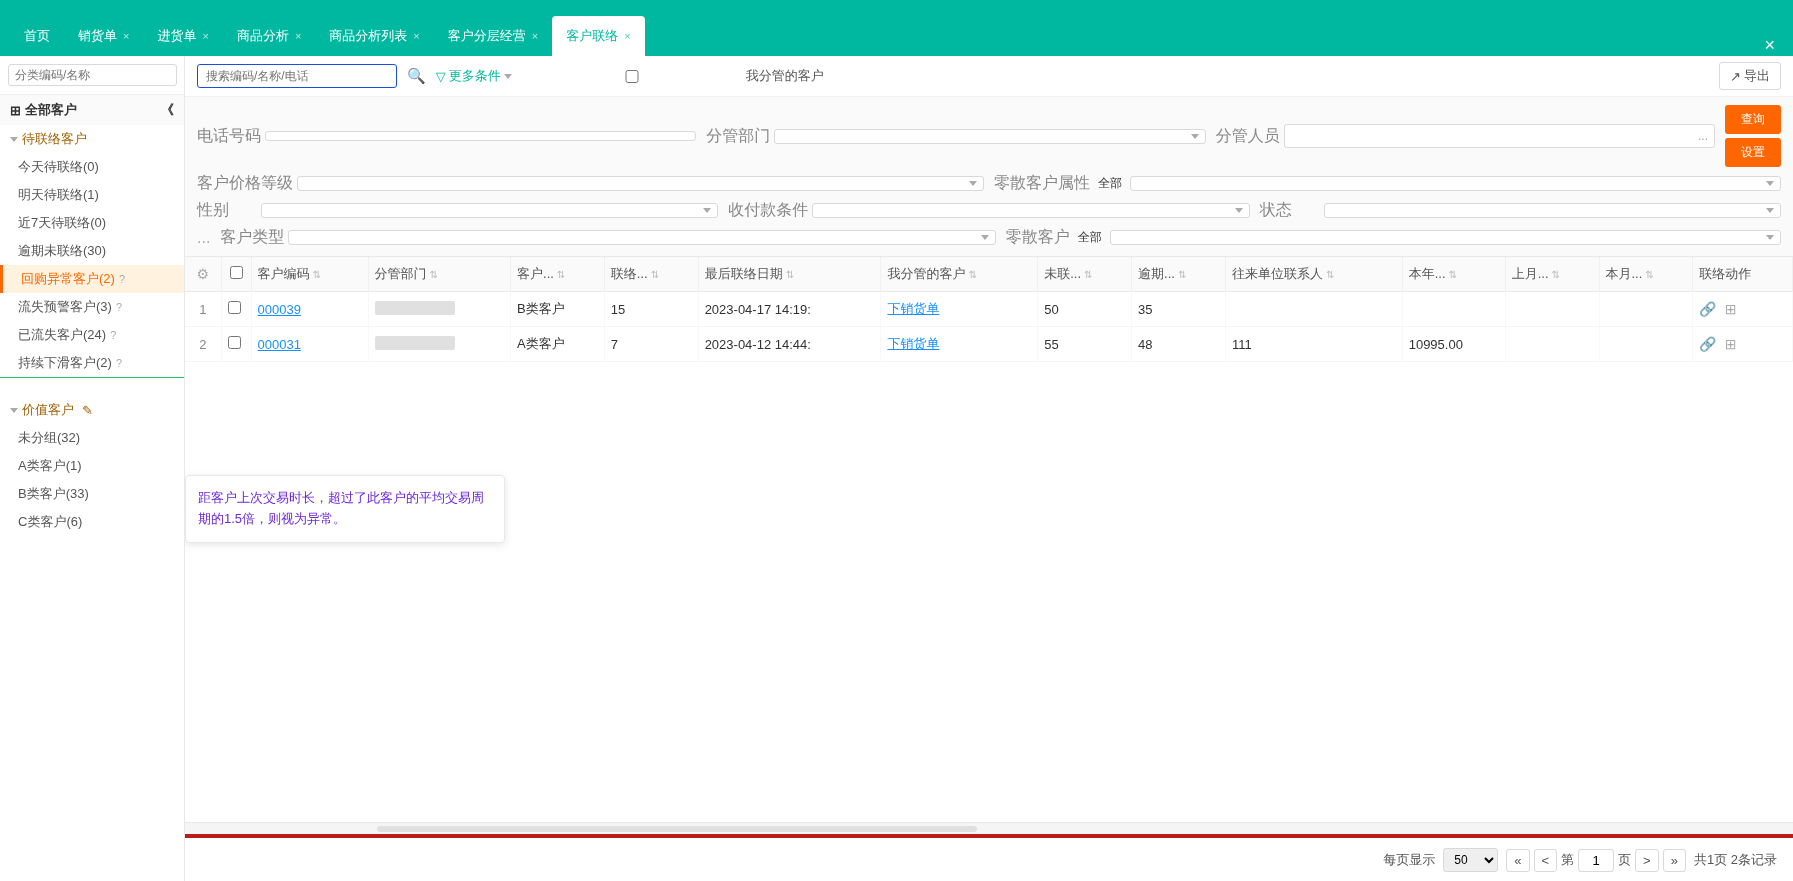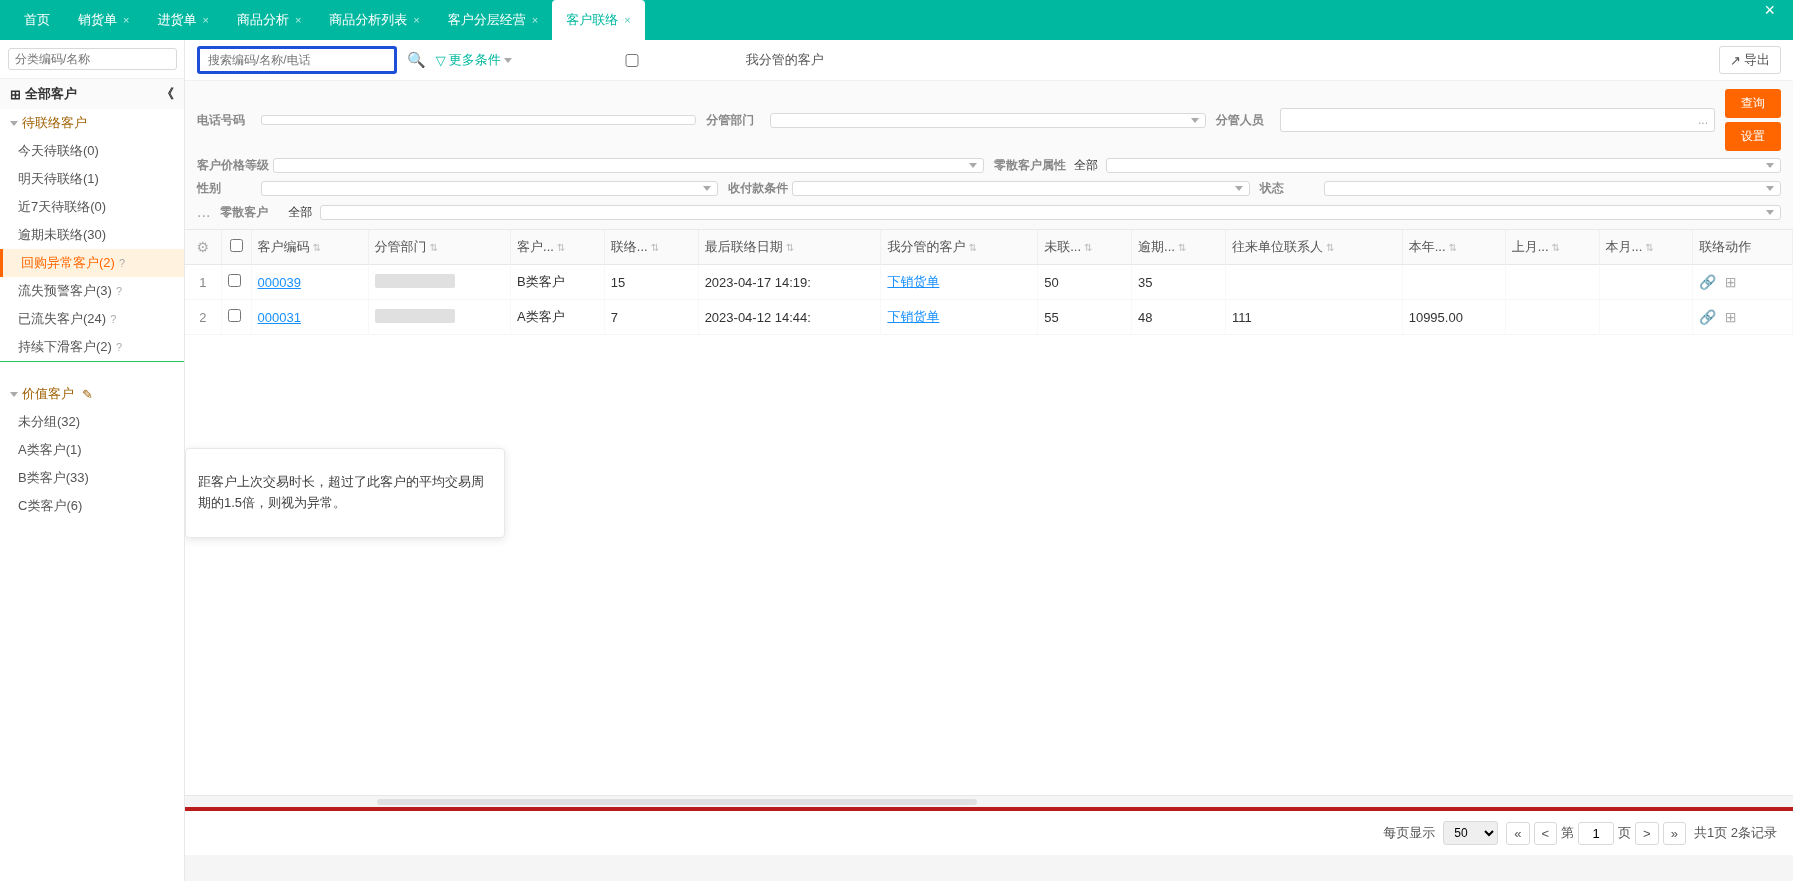--- a/index.html
+++ b/index.html
@@ -1,23 +1,23 @@
 <!DOCTYPE html>
 <html><head>
   <meta charset="utf-8">
   <style>
     * { box-sizing: border-box; margin: 0; padding: 0; font-family: "Microsoft YaHei", "PingFang SC", Arial, sans-serif; font-size: 13px; }
     body { background: #f5f5f5; overflow: hidden; width: 1793px; height: 881px; }
 
     
     .top-nav {
       background: #00b8a0;
-      height: 40px;
-      display: flex;
-      align-items: flex-start;
+      height: 56px;
+      display: flex;
+      align-items: flex-end;
       padding: 0 10px;
       color: white;
     }
     .top-nav .nav-item {
       padding: 0 14px;
       height: 40px;
       display: flex;
       align-items: center;
       cursor: pointer;
       font-size: 13px;
@@ -123,21 +123,21 @@
     
     .filter-bar {
       background: white;
       padding: 6px 12px;
       border-bottom: 1px solid #f0f0f0;
       display: flex;
       align-items: center;
       gap: 10px;
     }
     .filter-bar input {
-      border: 3px solid #1d4ed8;
+      border: 1px solid #1d4ed8;
       border-radius: 3px;
       padding: 4px 8px;
       width: 220px;
       font-size: 12px;
       outline: none;
     }
     .filter-bar .search-btn {
       color: #aaa;
       cursor: pointer;
       font-size: 15px;
@@ -185,24 +185,23 @@
     }
     .filter-row:last-child { margin-bottom: 0; }
     .filter-field {
       display: flex;
       align-items: center;
       flex: 1;
       gap: 4px;
     }
     .filter-label {
       color: #888;
-      font-size: 12px;
+      font-size: 16px;
       white-space: nowrap;
       min-width: 60px;
-      font-weight: bold;
     }
     .filter-select {
       flex: 1;
       border: 1px solid #d9d9d9;
       border-radius: 3px;
       padding: 4px 6px;
       font-size: 12px;
       background: white;
       display: flex;
       align-items: center;
@@ -355,23 +354,23 @@
     }
 
     
     .tooltip-box {
       position: absolute;
       left: 0;
       top: 218px;
       background: white;
       border: 1px solid #e8e8e8;
       border-radius: 4px;
-      padding: 23px 12px;
-      font-size: 12px;
-      color: #404040;
+      padding: 12px 12px;
+      font-size: 12px;
+      color: #6d28d9;
       z-index: 100;
       box-shadow: 0 2px 8px rgba(0,0,0,0.1);
       max-width: 320px;
       line-height: 1.6;
     }
 
     
     .horizontal-scrollbar {
       background: #f5f5f5;
       height: 12px;
@@ -588,20 +587,27 @@
           <span class="filter-label">状态</span>
           <div class="filter-select" style="flex:1;">
             <span></span>
               <span class="triangle-down"></span>
           </div>
         </div>
       </div>
 
       <div class="filter-row">
         <span class="row-ellipsis">...</span>
+        <div class="filter-field">
+          <span class="filter-label">客户类型</span>
+          <div class="filter-select" style="width:250px;">
+            <span></span>
+              <span class="triangle-down"></span>
+          </div>
+        </div>
         <div class="filter-field">
           <span class="filter-label">零散客户</span>
           <span style="margin-left:4px; color:#333; font-size:12px;">全部</span>
           <div class="filter-select" style="flex:1;margin-left:4px;">
             <span></span>
               <span class="triangle-down"></span>
           </div>
         </div>
       </div>
     </div>

